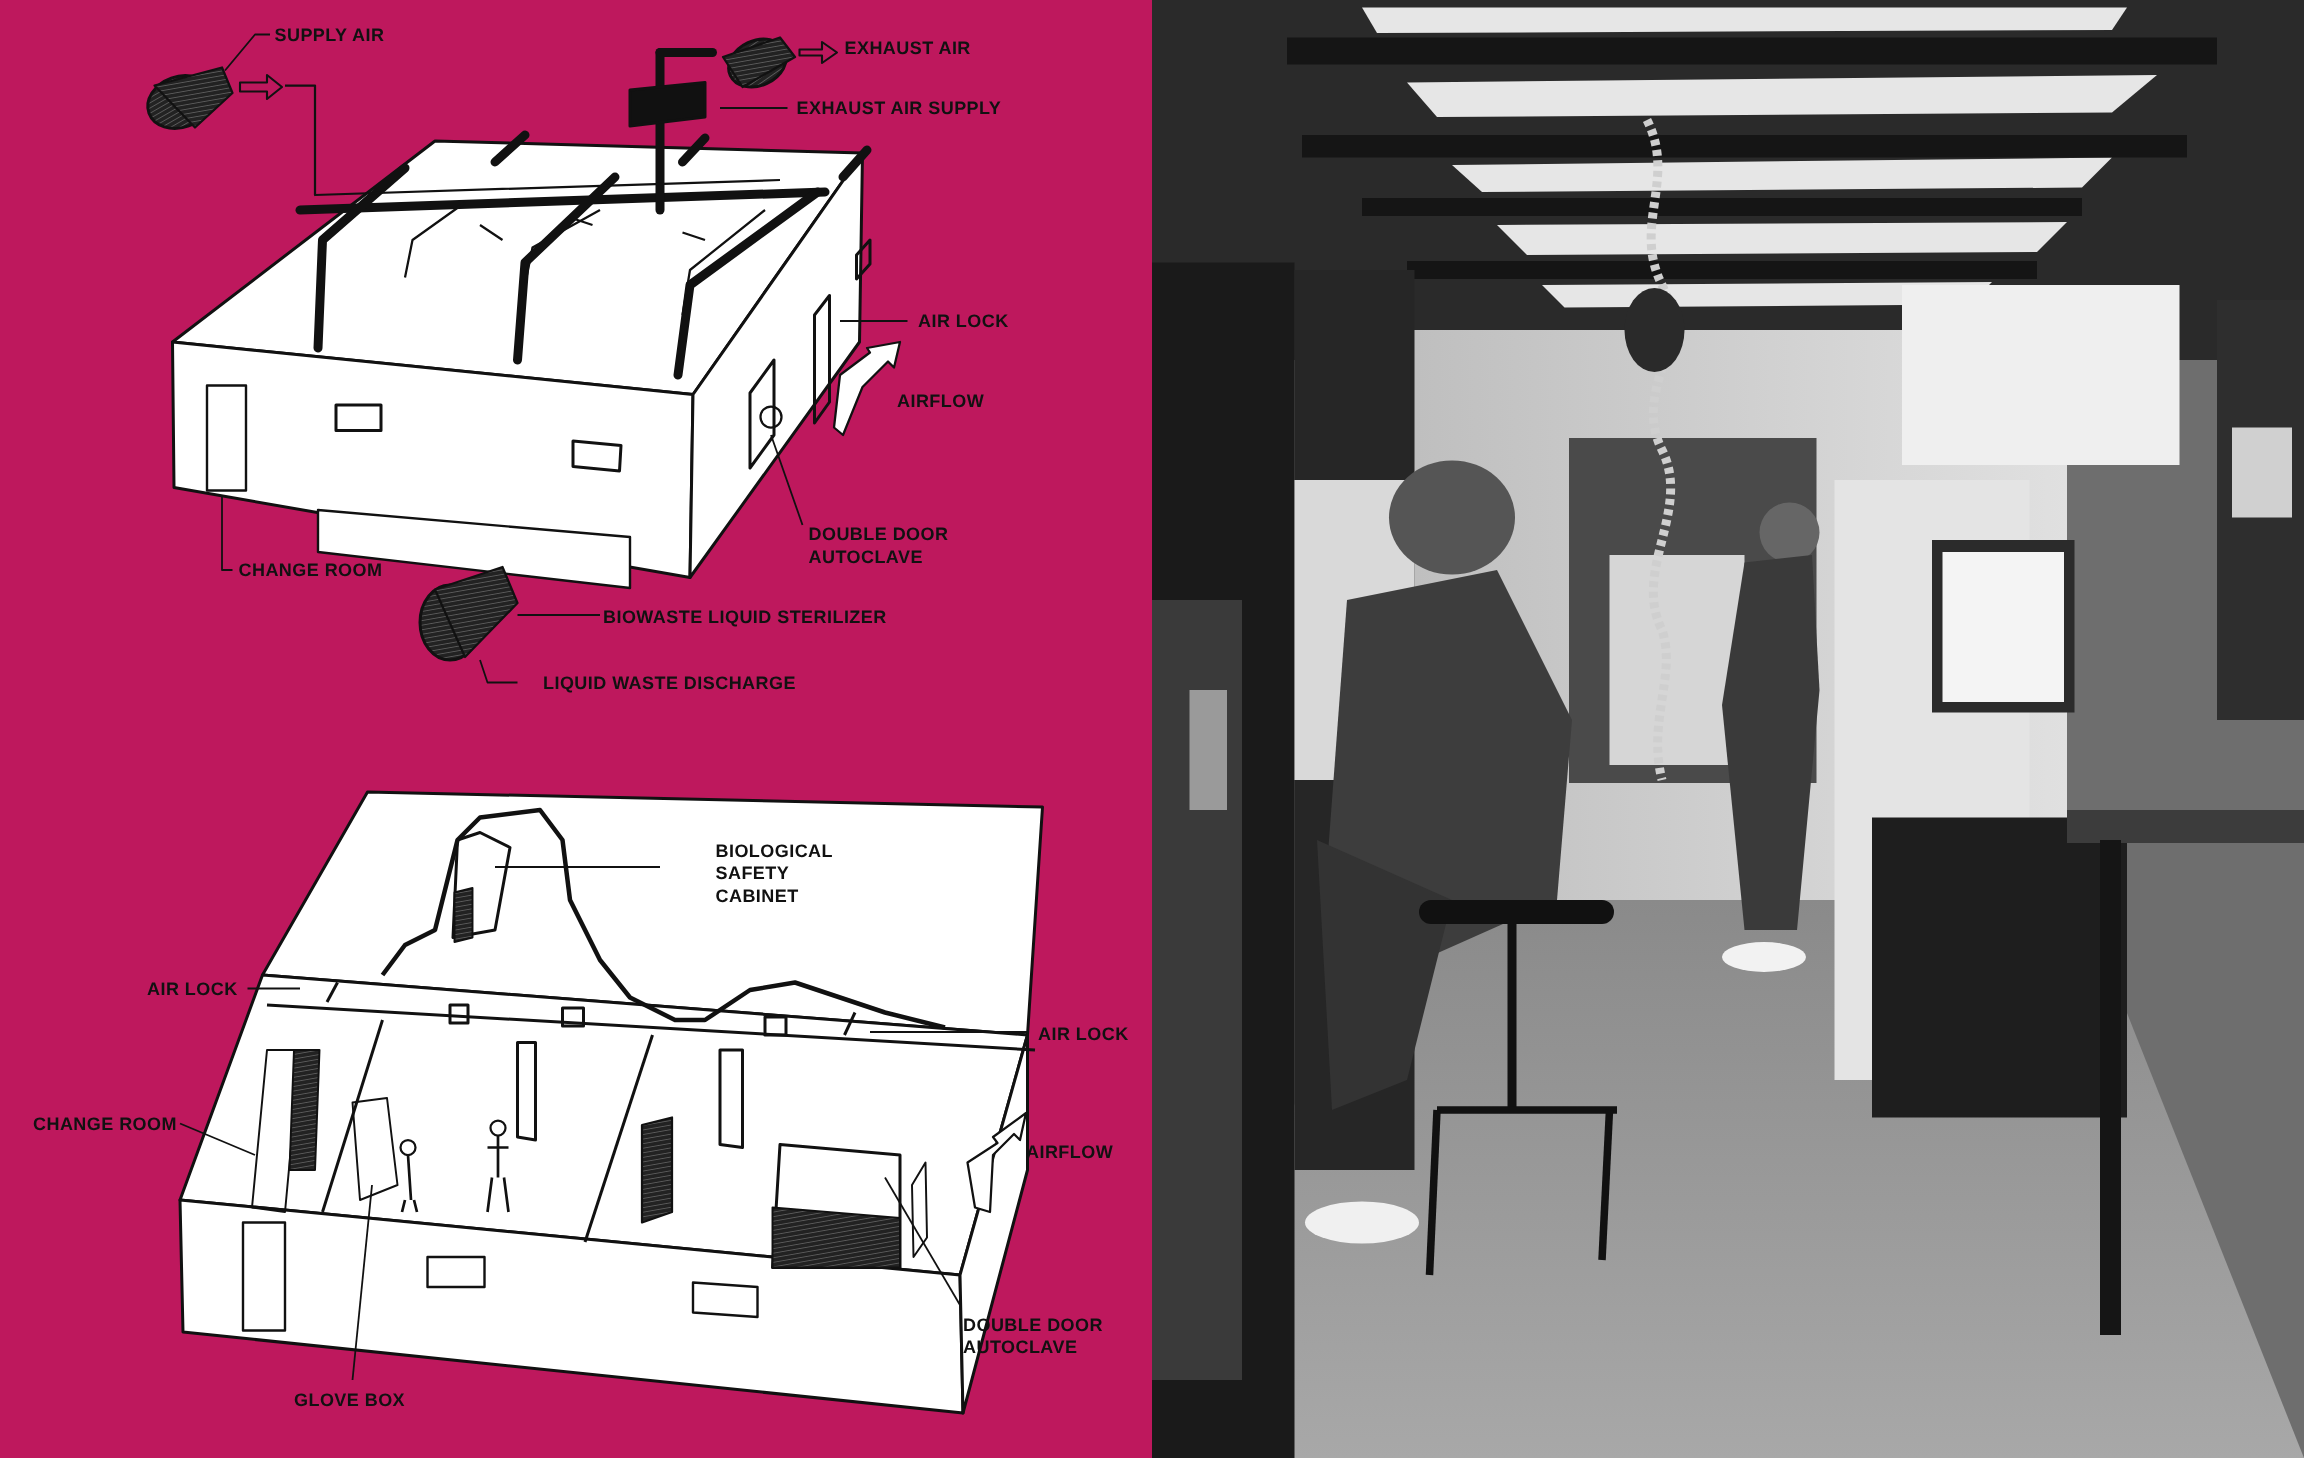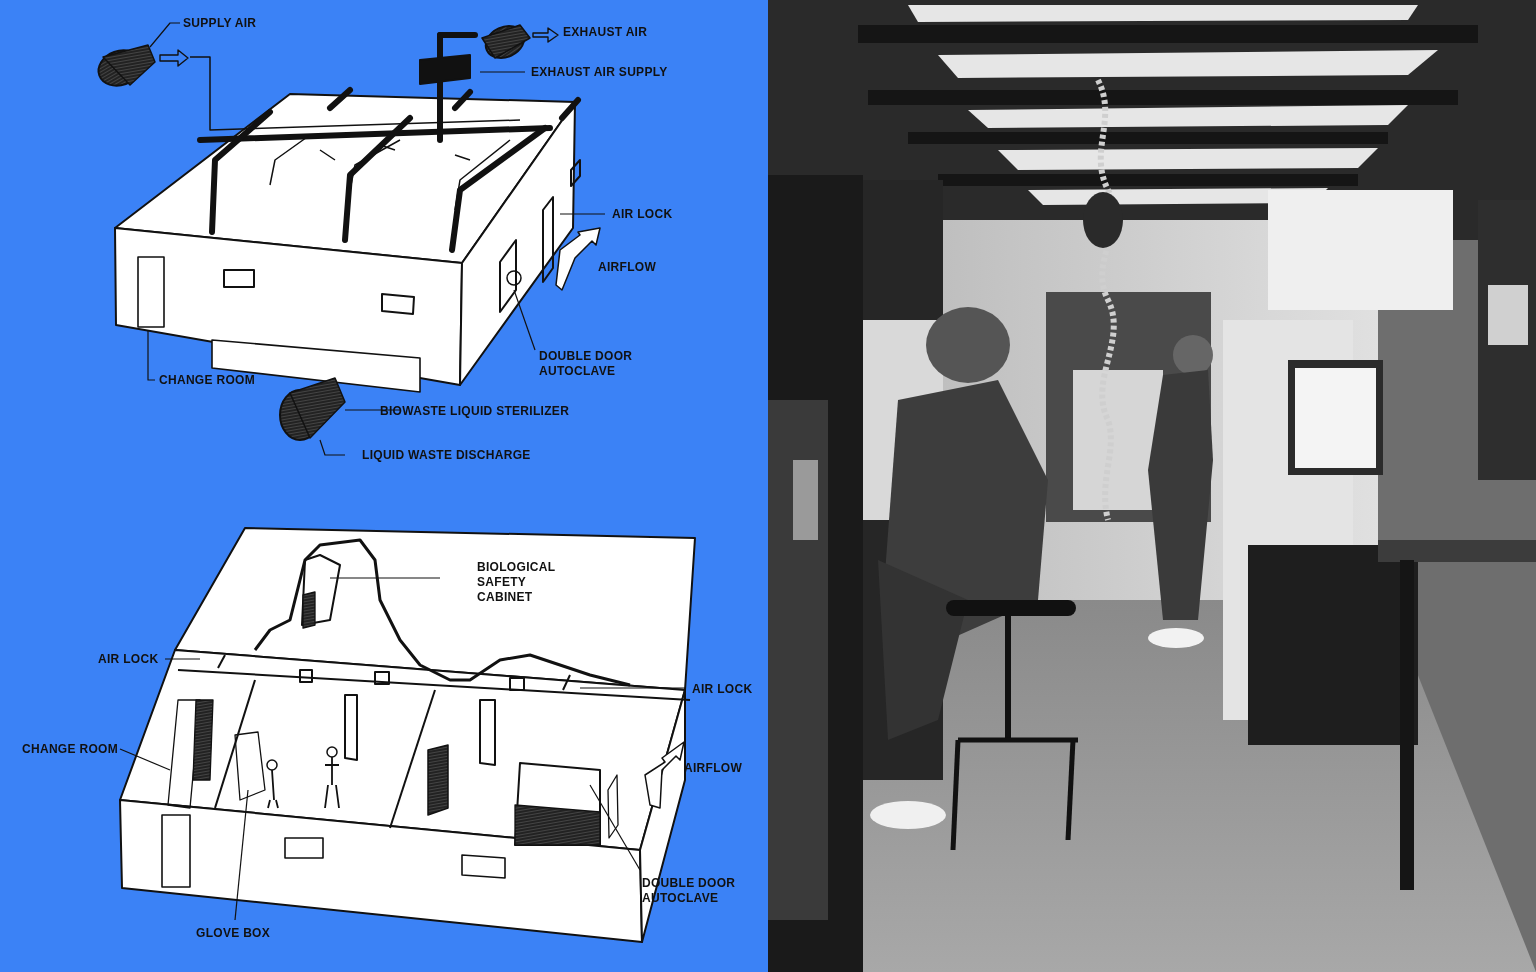--- a/index.html
+++ b/index.html
@@ -3,21 +3,21 @@
   <meta charset="utf-8">
   <style>
     html, body { margin: 0; padding: 0; }
     body {
       width: 1536px; height: 972px; overflow: hidden; position: relative;
       background: #ffffff;
       font-family: "Liberation Sans", sans-serif;
     }
     .panel-left {
       position: absolute; left: 0; top: 0; width: 768px; height: 972px;
-      background: #3b82f6;
+      background: #be185d;
     }
     .panel-right {
       position: absolute; left: 768px; top: 0; width: 768px; height: 972px;
       background: #6e6e6e; overflow: hidden;
     }
     svg { position: absolute; left: 0; top: 0; }
     .label {
       position: absolute; font-size: 12px; font-weight: bold; color: #111;
       letter-spacing: 0.3px; line-height: 15px; white-space: pre;
       font-family: "Liberation Sans", sans-serif;
@@ -163,21 +163,21 @@
   </svg>
 
   <div class="label" style="left:183px;top:16px;">SUPPLY AIR</div>
   <div class="label" style="left:563px;top:25px;">EXHAUST AIR</div>
   <div class="label" style="left:531px;top:65px;">EXHAUST AIR SUPPLY</div>
   <div class="label" style="left:612px;top:207px;">AIR LOCK</div>
   <div class="label" style="left:598px;top:260px;">AIRFLOW</div>
   <div class="label" style="left:539px;top:349px;">DOUBLE DOOR
 AUTOCLAVE</div>
   <div class="label" style="left:159px;top:373px;">CHANGE ROOM</div>
-  <div class="label" style="left:380px;top:404px;">BIOWASTE LIQUID STERILIZER</div>
+  <div class="label" style="left:402px;top:404px;">BIOWASTE LIQUID STERILIZER</div>
   <div class="label" style="left:362px;top:448px;">LIQUID WASTE DISCHARGE</div>
 
   <div class="label" style="left:443px;top:560px;margin-left:34px;">BIOLOGICAL
 SAFETY
 CABINET</div>
   <div class="label" style="left:98px;top:652px;">AIR LOCK</div>
   <div class="label" style="left:692px;top:682px;">AIR LOCK</div>
   <div class="label" style="left:22px;top:742px;">CHANGE ROOM</div>
   <div class="label" style="left:684px;top:761px;">AIRFLOW</div>
   <div class="label" style="left:642px;top:876px;">DOUBLE DOOR

